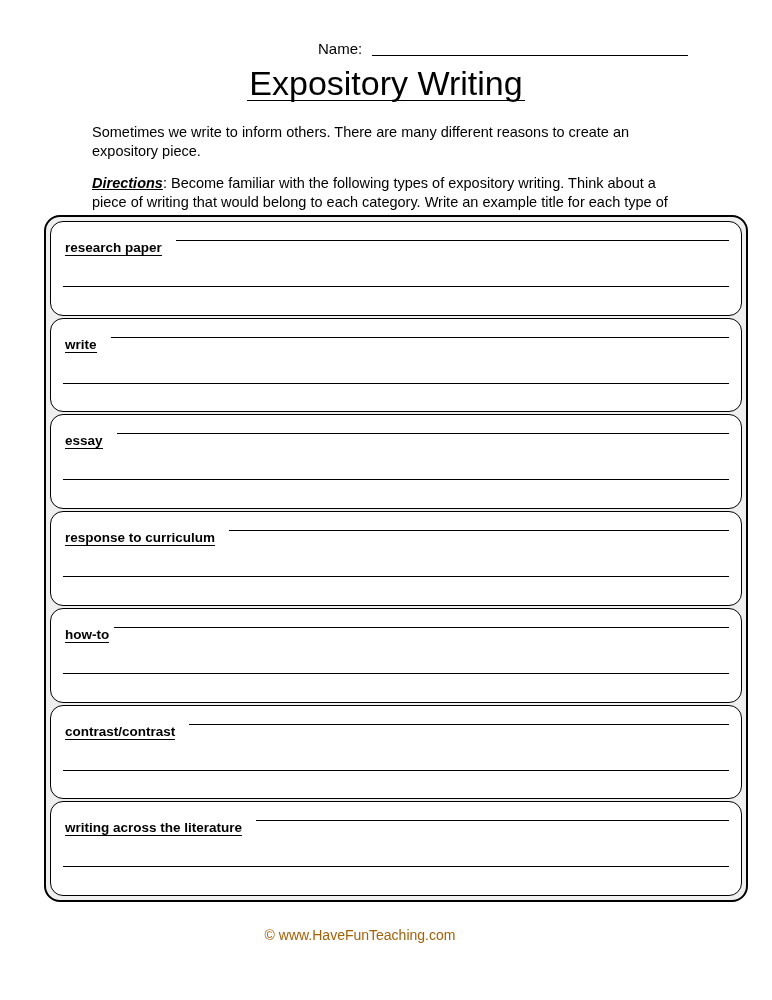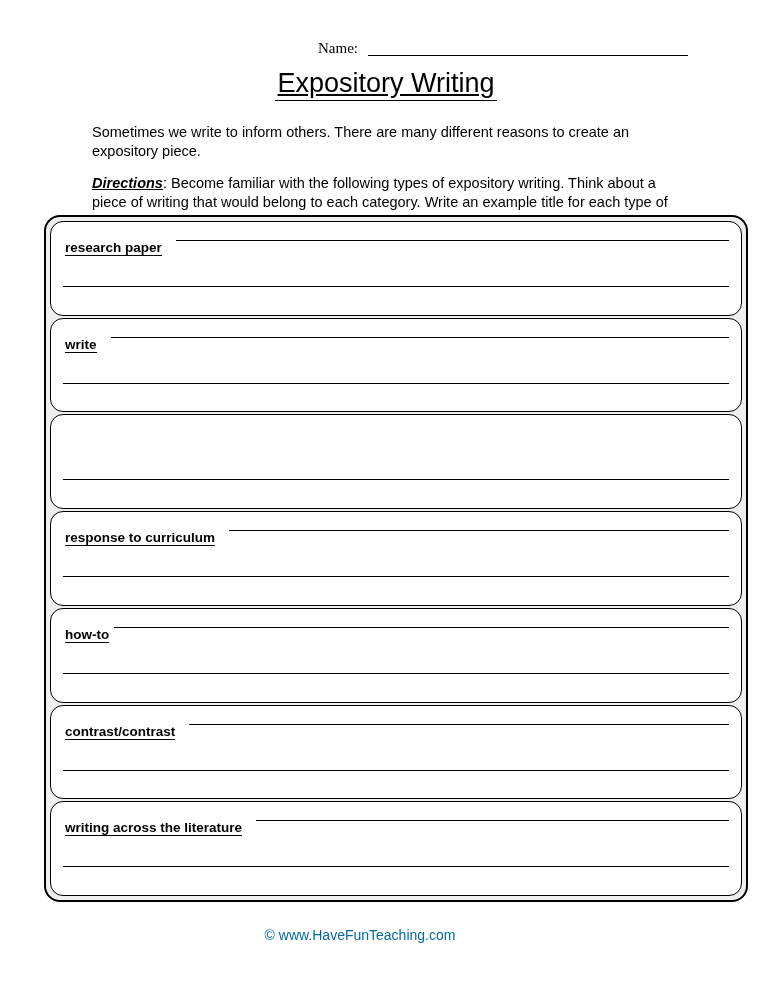--- a/index.html
+++ b/index.html
@@ -25,21 +25,20 @@
   }
 
   
   .name-row {
     position: absolute;
     left: 318px;
     top: 40px;
     display: flex;
     align-items: flex-end;
     width: 370px;
-    font-family: Liberation Serif, serif;
   }
   .name-label {
     font-size: 15px;
     line-height: 17px;
     white-space: nowrap;
     padding-bottom: 1px;
   }
   .name-rule {
     flex: 1 1 auto;
     height: 0;
@@ -50,28 +49,27 @@
 
   
   .title {
     position: absolute;
     left: 0;
     top: 68px;
     width: 772px;
     text-align: center;
   }
   .title-text {
-    font-size: 27px;
+    font-size: 34px;
     line-height: 31px;
     font-weight: normal;
     letter-spacing: 0px;
     border-bottom: 1.6px solid #000;
     padding: 0 2px 1px 2px;
     display: inline-block;
-    text-decoration: underline;
   }
 
   
   .intro {
     position: absolute;
     left: 92px;
     top: 108px;
     width: 580px;
     font-size: 14.5px;
     line-height: 19px;
@@ -164,21 +162,21 @@
   .footer {
     position: absolute;
     left: 0;
     top: 927px;
     width: 772px;
     text-align: center;
     padding-right: 52px;
     box-sizing: border-box;
     font-size: 14px;
     line-height: 17px;
-    color: #0369a1;
+    color: #a16207;
   }
 </style>
 </head>
 <body>
 
 <div class="page">
 
   <div class="name-row">
     <span class="name-label">Name:</span>
     <span class="name-rule"></span>
@@ -205,20 +203,24 @@
 
       <div class="cat-box">
         <div class="cat-head">
           <span class="cat-label">write</span>
           <span class="cat-rule"></span>
         </div>
         <div class="cat-line2"></div>
       </div>
 
       <div class="cat-box">
+        <div class="cat-head">
+          <span class="cat-label">essay</span>
+          <span class="cat-rule"></span>
+        </div>
         <div class="cat-line2"></div>
       </div>
 
       <div class="cat-box">
         <div class="cat-head">
           <span class="cat-label">response to curriculum</span>
           <span class="cat-rule"></span>
         </div>
         <div class="cat-line2"></div>
       </div>

